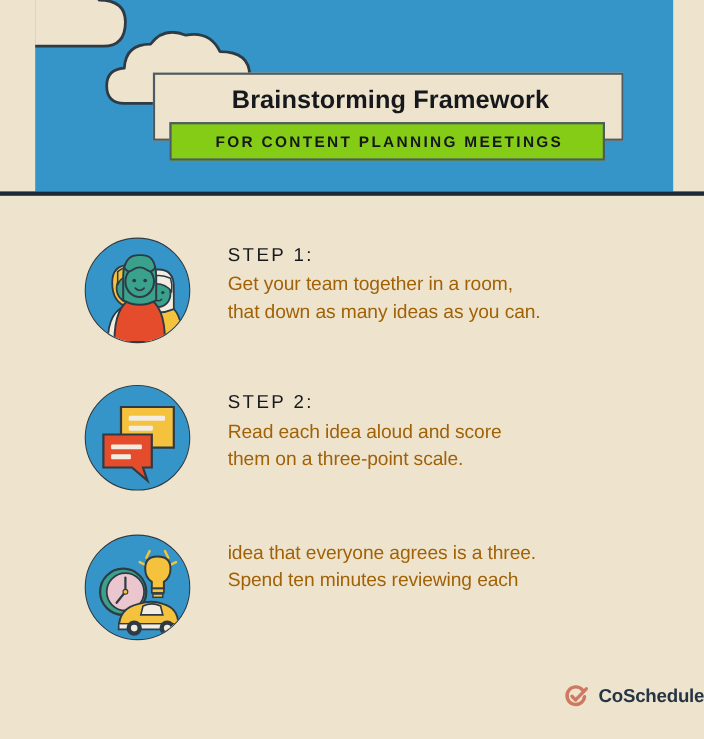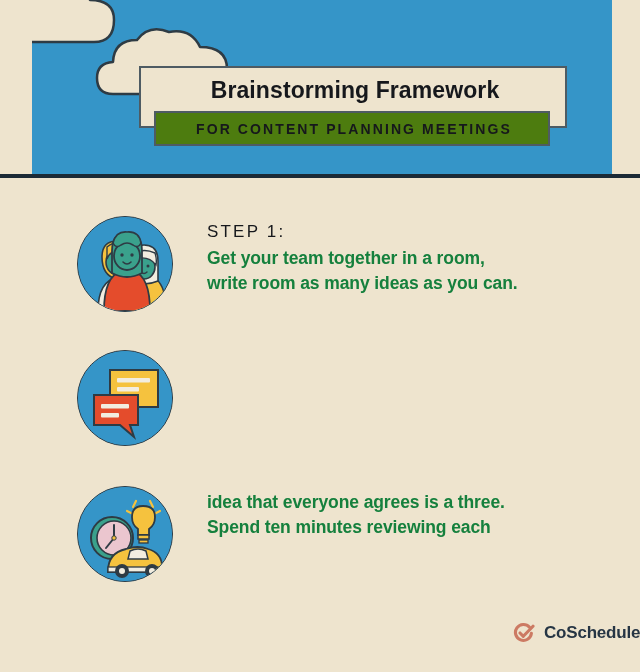--- a/index.html
+++ b/index.html
@@ -61,21 +61,21 @@
     font-weight: bold;
     color: #16181C;
     letter-spacing: 0.1px;
   }
   .subtitle-box {
     position: absolute;
     left: 122px;
     top: 111px;
     width: 396px;
     height: 35px;
-    background: #4d7c0f;
+    background: #84cc16;
     border: 2px solid #4E5B63;
     box-sizing: border-box;
     z-index: 6;
   }
   .subtitle-text {
     position: absolute;
     left: 0;
     top: 8px;
     width: 396px;
     text-align: center;
@@ -120,22 +120,22 @@
   .step-label {
     font-size: 17px;
     font-weight: normal;
     color: #16181C;
     letter-spacing: 2.2px;
     line-height: 24px;
     margin-bottom: 2px;
   }
   .step-body {
     font-size: 17.5px;
-    font-weight: bold;
-    color: #15803d;
+    font-weight: normal;
+    color: #a16207;
     line-height: 25px;
     letter-spacing: -0.1px;
   }
 
   
   .logo {
     position: absolute;
     left: 513px;
     top: 622px;
     display: flex;
@@ -211,37 +211,42 @@
           <path d="M35 26 Q38 14 49 15 Q61 14 63 26 Q60 32 55 28 Q49 24 43 28 Q38 32 35 26 Z" fill="#3AA18C" stroke="#2E3B44" stroke-width="1.6"></path>
           <circle cx="44" cy="38" r="1.7" fill="#2E3B44"></circle>
           <circle cx="54" cy="38" r="1.7" fill="#2E3B44"></circle>
           <path d="M45 45 Q49 49 53 45" stroke="#2E3B44" stroke-width="1.6" fill="none" stroke-linecap="round"></path>
         </g>
       </svg>
     </div>
     <div class="step-text">
       <div class="step-label">STEP 1:</div>
       <div class="step-body">Get your team together in a room,</div>
-      <div class="step-body">write room as many ideas as you can.</div>
+      <div class="step-body">that down as many ideas as you can.</div>
     </div>
   </div>
 
   <div class="step-row" style="top:172px;">
     <div class="step-icon">
       <svg width="94" height="94" viewBox="0 0 94 94">
         <circle cx="47" cy="47" r="47" fill="#3595C8"></circle>
 
         <path d="M32 19 H80 V56 H44 L30 68 L34 56 H32 Z" fill="#F5C23E" stroke="#2E3B44" stroke-width="2"></path>
         <rect x="39" y="27" width="33" height="4.5" rx="1" fill="#F2EDE0"></rect>
         <rect x="39" y="36" width="22" height="4.5" rx="1" fill="#F2EDE0"></rect>
 
         <path d="M16 44 H60 V74 H52 L56 86 L42 74 H16 Z" fill="#E44C2C" stroke="#2E3B44" stroke-width="2"></path>
         <rect x="23" y="53" width="28" height="4.5" rx="1" fill="#F2EDE0"></rect>
         <rect x="23" y="62" width="18" height="4.5" rx="1" fill="#F2EDE0"></rect>
       </svg>
+    </div>
+    <div class="step-text">
+      <div class="step-label">STEP 2:</div>
+      <div class="step-body">Read each idea aloud and score</div>
+      <div class="step-body">them on a three-point scale.</div>
     </div>
   </div>
 
   <div class="step-row" style="top:308px;">
     <div class="step-icon">
       <svg width="94" height="94" viewBox="0 0 94 94">
         <circle cx="47" cy="47" r="47" fill="#3595C8"></circle>
 
         <g stroke="#F5C23E" stroke-width="2.2" stroke-linecap="round">
           <line x1="58" y1="14" x2="55" y2="20"></line>

